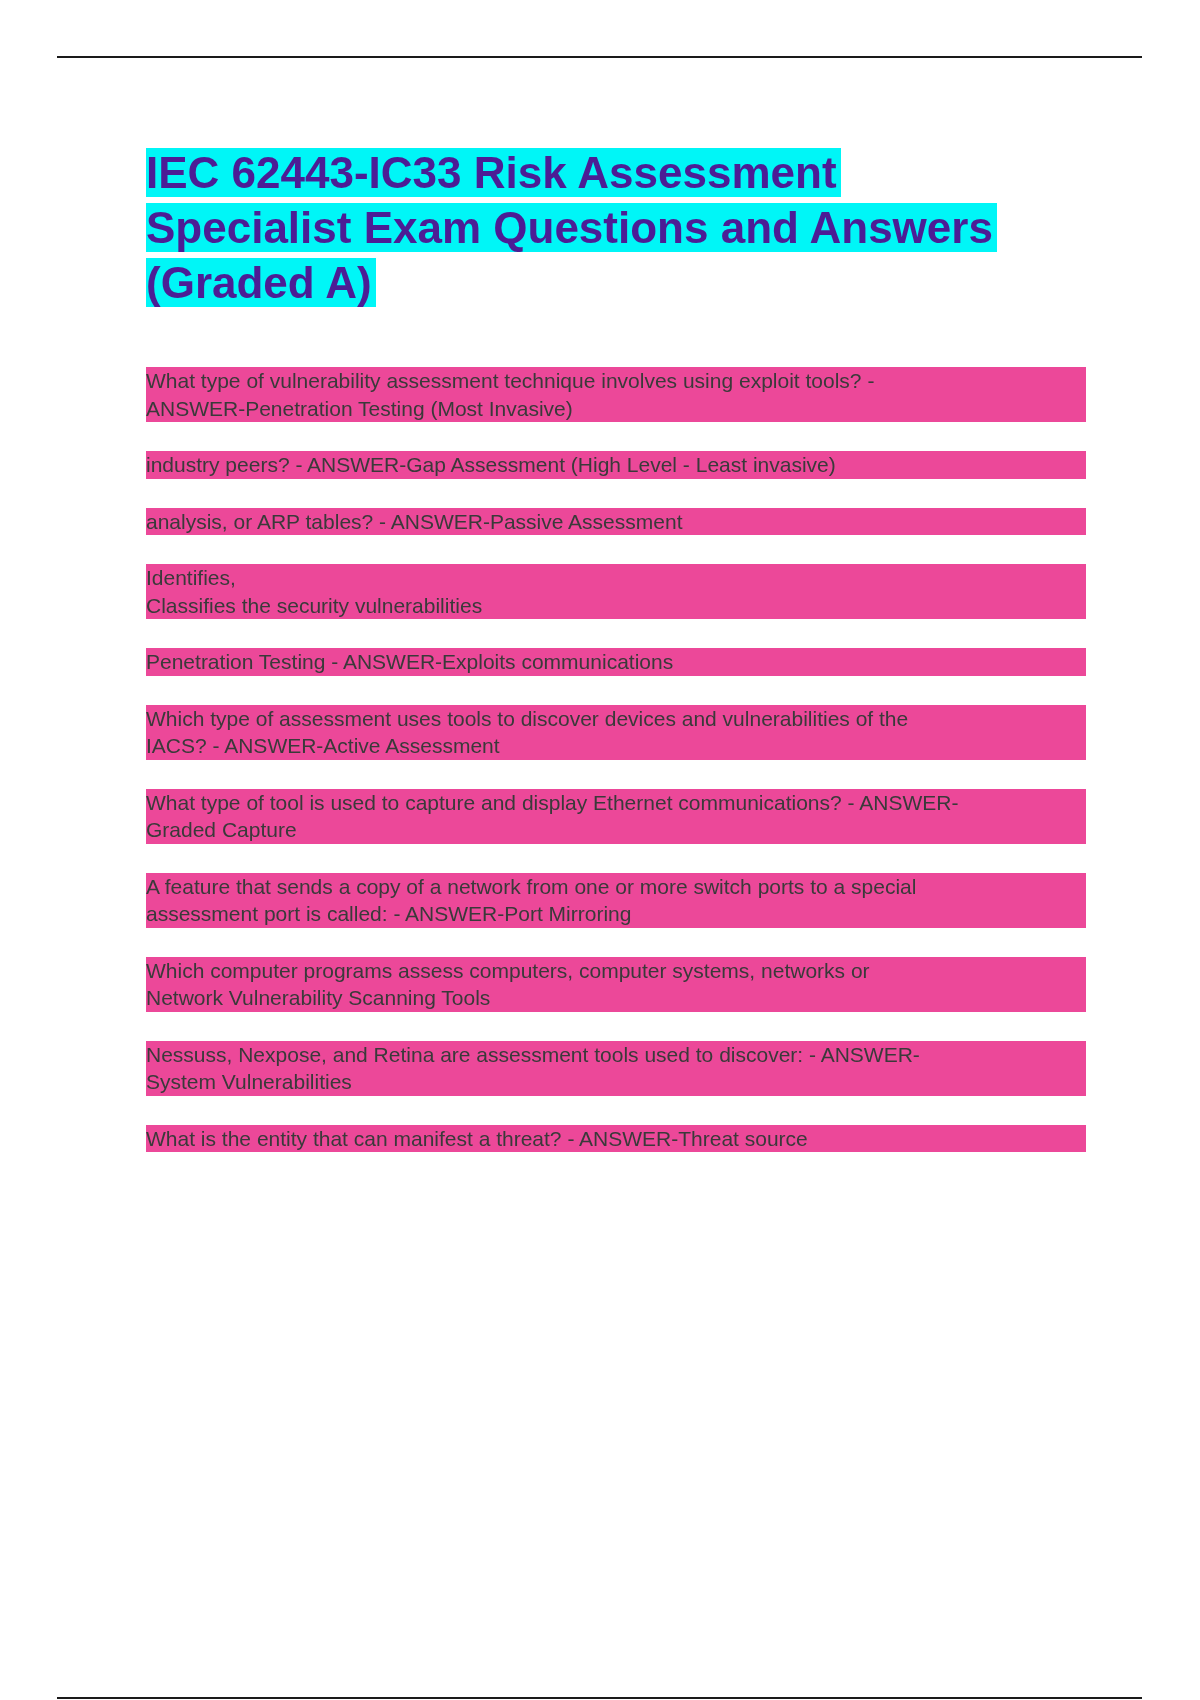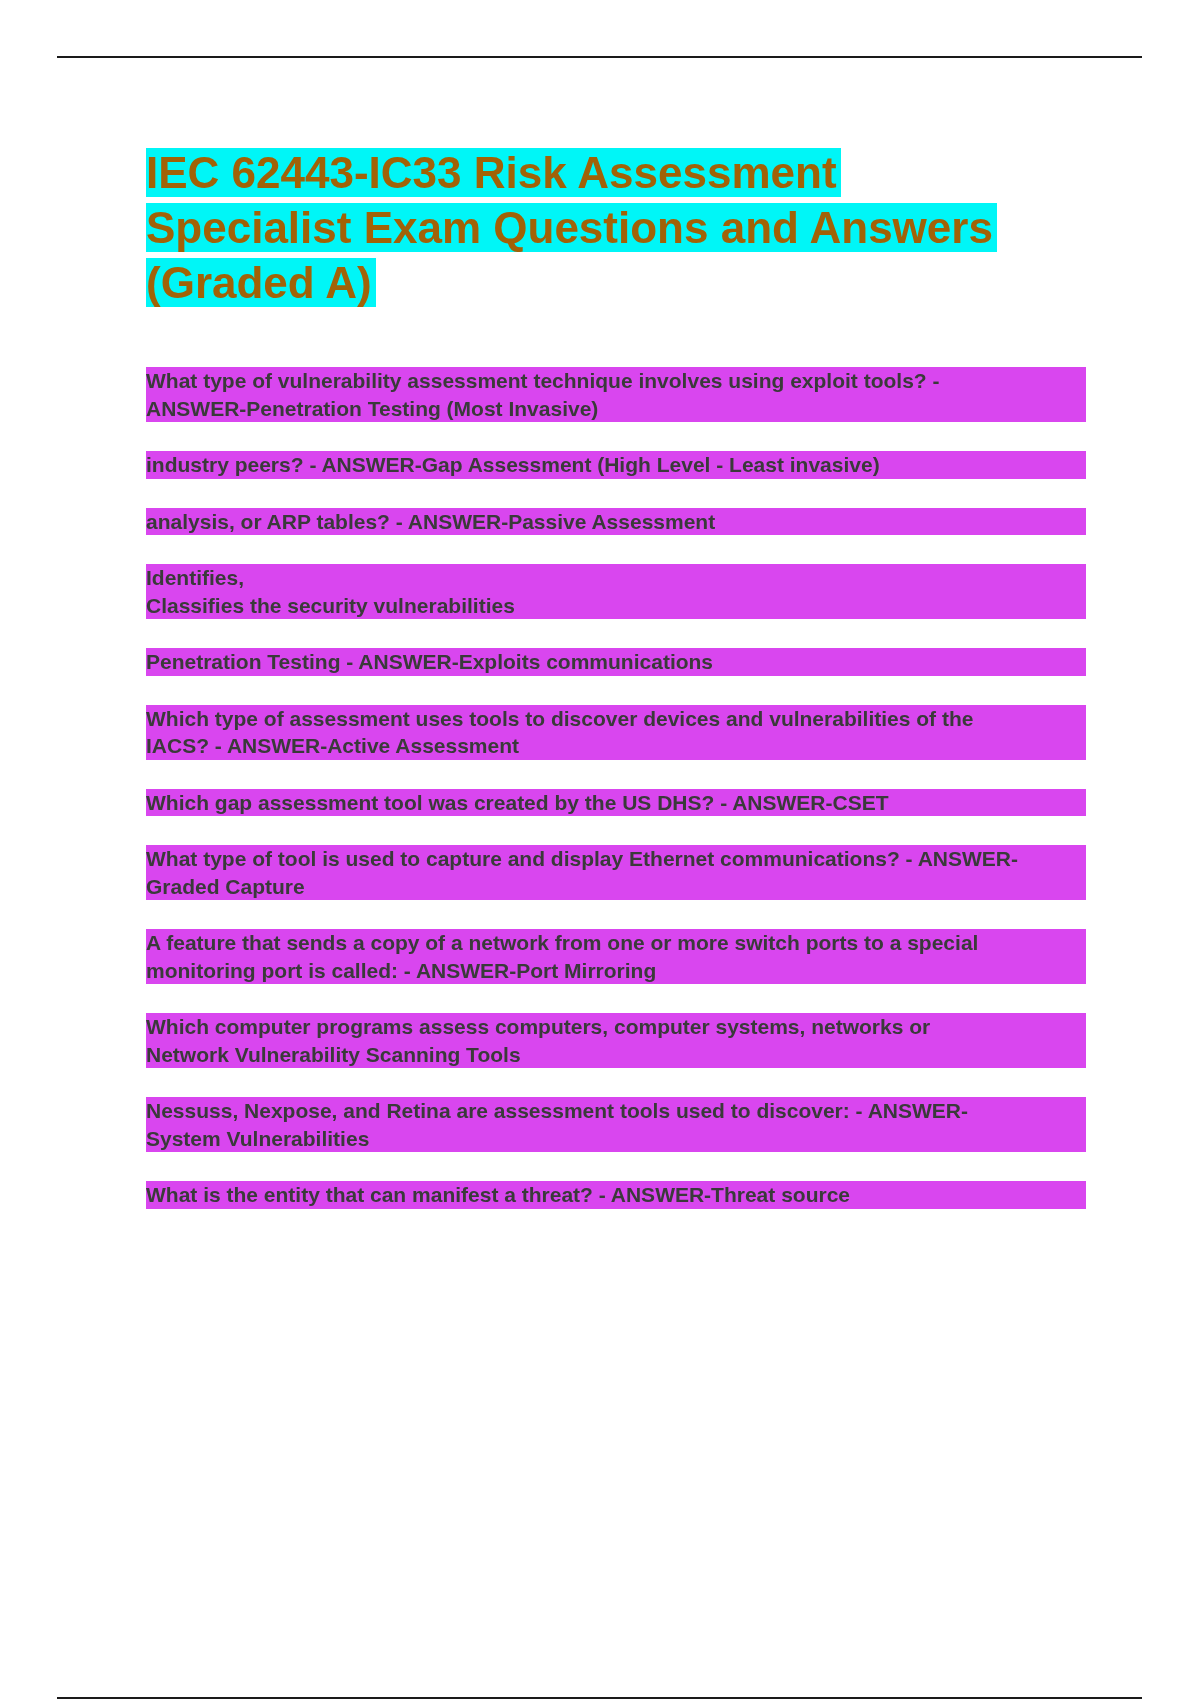--- a/index.html
+++ b/index.html
@@ -1,25 +1,25 @@
 <!DOCTYPE html>
 <html><head>
 <meta charset="utf-8">
 <style>
   html, body { margin: 0; padding: 0; background: #ffffff; }
   body { width: 1200px; height: 1700px; position: relative; overflow: hidden; font-family: "Liberation Sans", sans-serif; }
   .rule { position: absolute; left: 57px; width: 1085px; height: 2px; background: #1a1a1a; }
   .rule.top { top: 56px; }
   .rule.bottom { top: 1697px; }
   .content { position: absolute; left: 146px; top: 145px; width: 940px; }
-  .title { margin: 0; font-size: 44px; font-weight: bold; line-height: 55px; color: #a16207; }
+  .title { margin: 0; font-size: 44px; font-weight: bold; line-height: 55px; color: #4c1d95; }
   .title span { background: #00f6f7; box-decoration-break: clone; -webkit-box-decoration-break: clone; padding-right: 2px; }
   .qa-list { margin-top: 57px; }
   .qa { margin: 0 0 29px 0; font-size: 21px; line-height: 27.5px; color: #3a3a3a; }
-  .qa span { background: #d946ef; box-decoration-break: clone; font-weight: bold; -webkit-box-decoration-break: clone; }
+  .qa span { background: #ec4899; box-decoration-break: clone; -webkit-box-decoration-break: clone; }
   .line { display: block; }
 </style>
 </head>
 <body>
 
 <div class="rule top"></div>
 
 <div class="content">
   <h1 class="title">
     <span class="line-wrap"><span>IEC 62443-IC33 Risk Assessment</span></span><br>
@@ -43,29 +43,26 @@
         <span class="line"><span>Classifies the security vulnerabilities</span></span>
       </p>
     <p class="qa">
         <span class="line"><span>Penetration Testing - ANSWER-Exploits communications</span></span>
       </p>
     <p class="qa">
         <span class="line"><span>Which type of assessment uses tools to discover devices and vulnerabilities of the</span></span>
         <span class="line"><span>IACS? - ANSWER-Active Assessment</span></span>
       </p>
     <p class="qa">
-        <span class="line"><span>Which gap assessment tool was created by the US DHS? - ANSWER-CSET</span></span>
-      </p>
-    <p class="qa">
         <span class="line"><span>What type of tool is used to capture and display Ethernet communications? - ANSWER-</span></span>
         <span class="line"><span>Graded Capture</span></span>
       </p>
     <p class="qa">
         <span class="line"><span>A feature that sends a copy of a network from one or more switch ports to a special</span></span>
-        <span class="line"><span>monitoring port is called: - ANSWER-Port Mirroring</span></span>
+        <span class="line"><span>assessment port is called: - ANSWER-Port Mirroring</span></span>
       </p>
     <p class="qa">
         <span class="line"><span>Which computer programs assess computers, computer systems, networks or</span></span>
         <span class="line"><span>Network Vulnerability Scanning Tools</span></span>
       </p>
     <p class="qa">
         <span class="line"><span>Nessuss, Nexpose, and Retina are assessment tools used to discover: - ANSWER-</span></span>
         <span class="line"><span>System Vulnerabilities</span></span>
       </p>
     <p class="qa">

